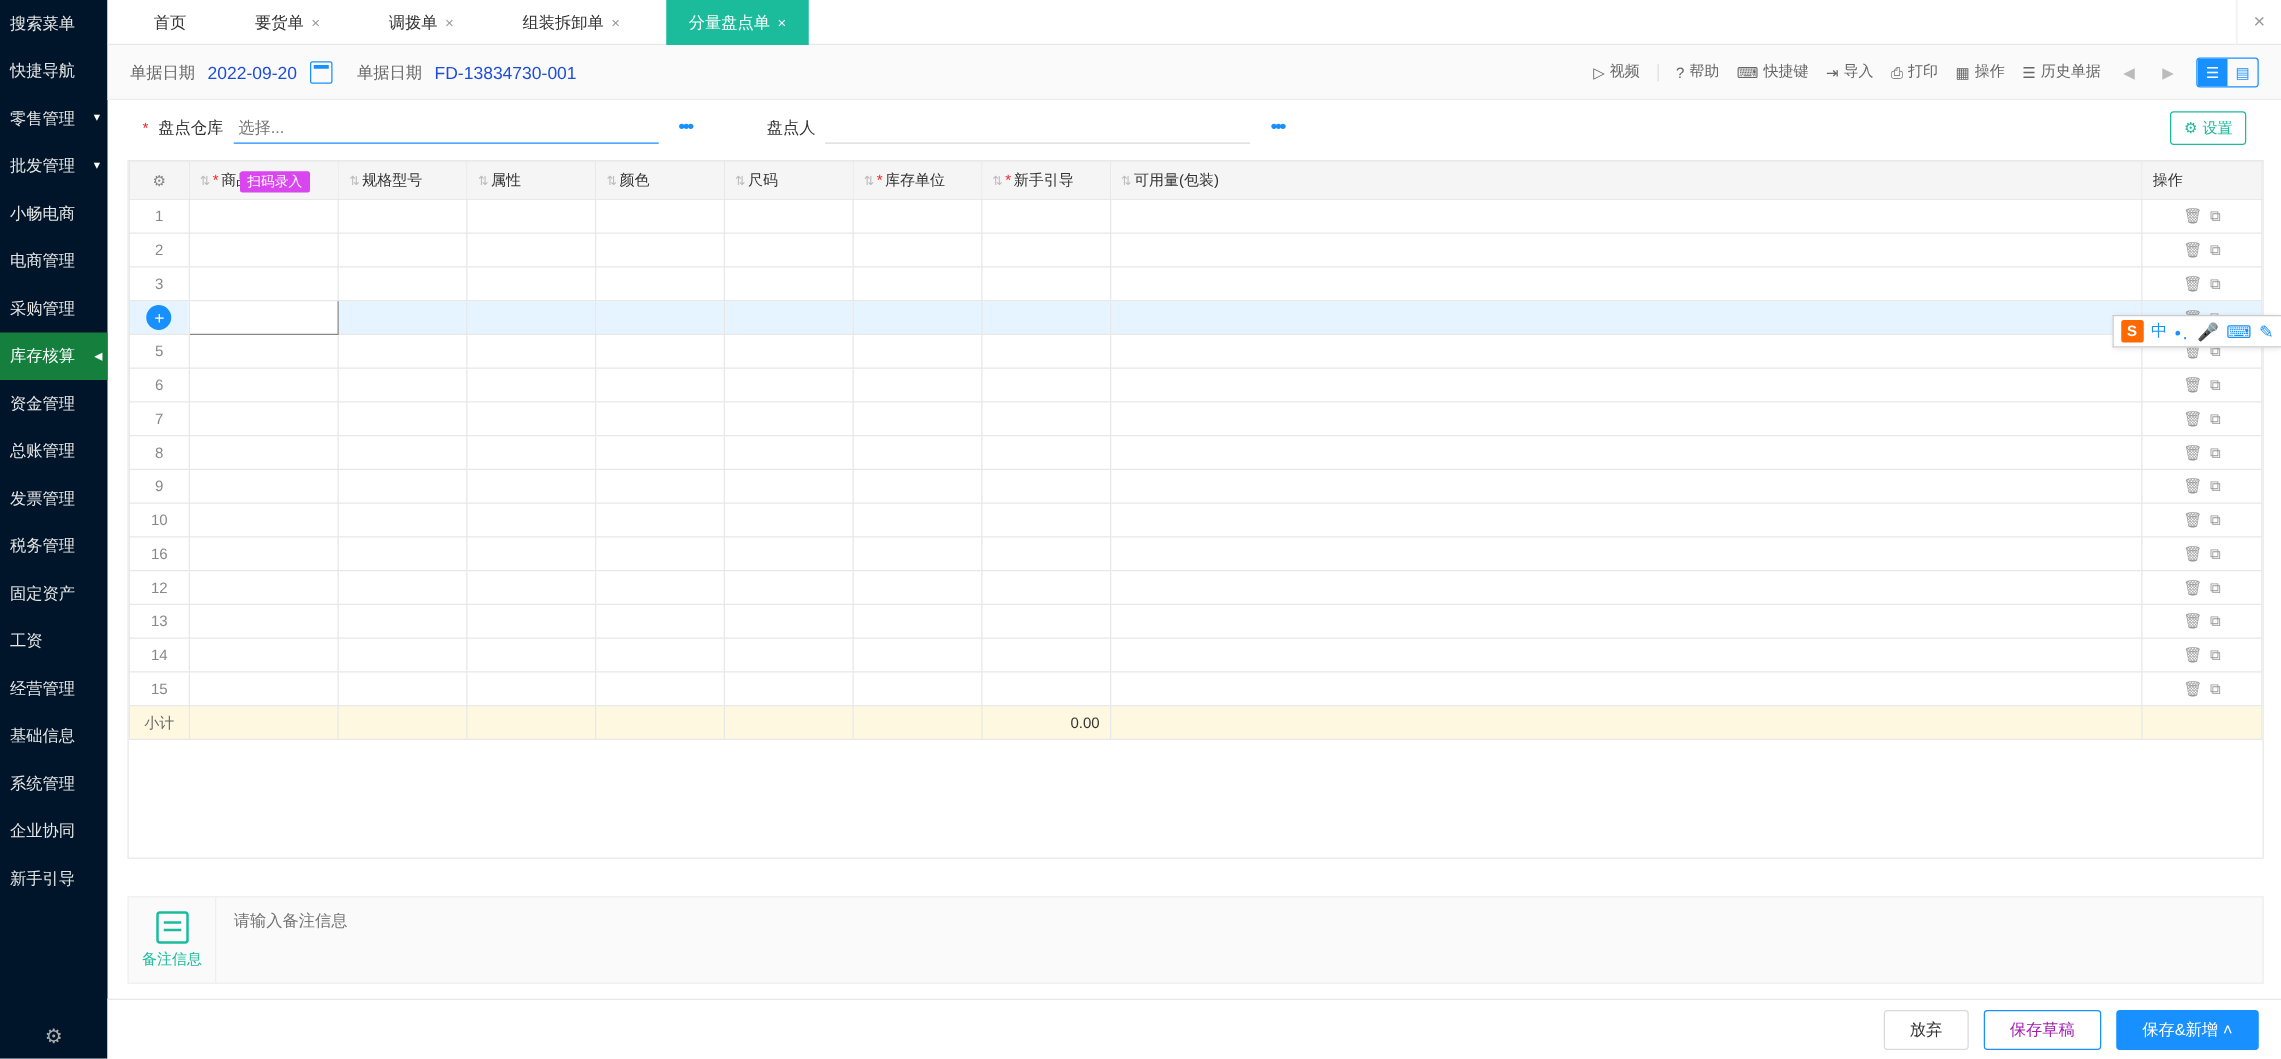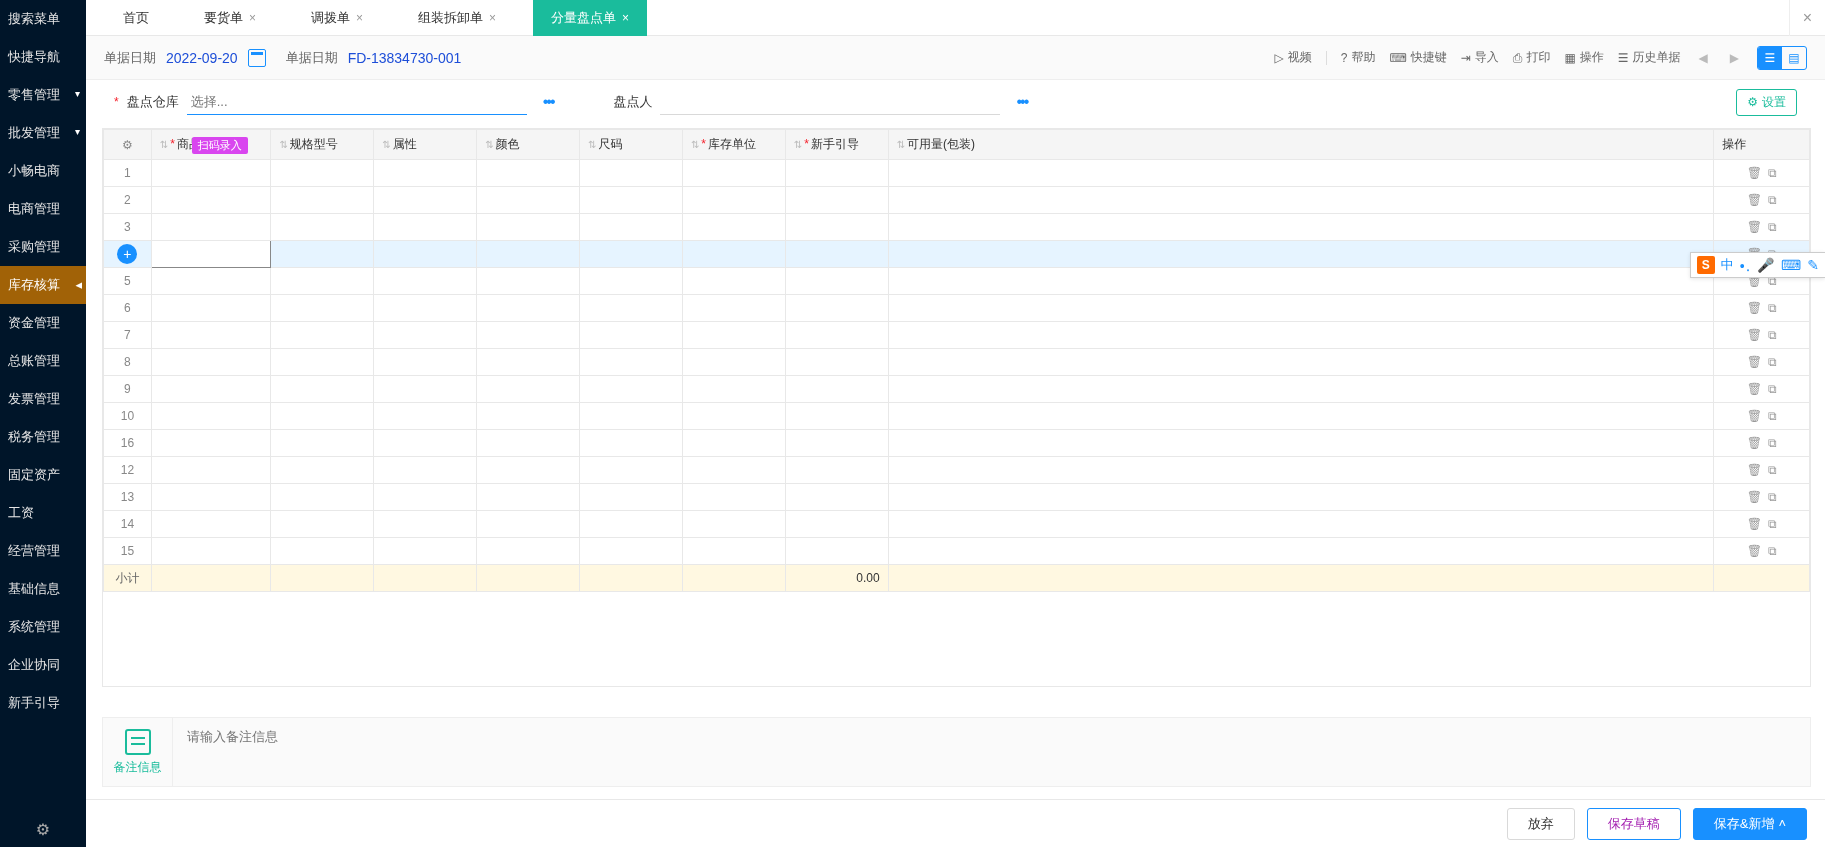--- a/index.html
+++ b/index.html
@@ -1,21 +1,21 @@
 <!DOCTYPE html>
 <html><head>
 <meta charset="utf-8">
 <style>
 * { margin:0; padding:0; box-sizing:border-box; font-family:"Microsoft YaHei","PingFang SC",Arial,sans-serif; }
 body { font-size:12px; color:#333; background:#fff; overflow:hidden; width:1825px; height:847px; position:relative; }
 
 
 .sidebar { position:absolute; left:0; top:0; width:86px; height:100%; background:#001529; color:#c9d1d9; display:flex; flex-direction:column; }
 .side-item { padding:10px 8px; font-size:13px; color:#e6e6e6; cursor:pointer; position:relative; }
-.side-item.active { background:#a16207; color:#fff; }
+.side-item.active { background:#15803d; color:#fff; }
 .side-item .caret { position:absolute; right:6px; top:12px; font-size:10px; color:#fff; }
 .side-item.active .caret-r { position:absolute; right:4px; top:11px; }
 .side-foot { margin-top:auto; text-align:center; padding:8px 0; }
 
 
 .tabs { position:absolute; left:86px; right:0; top:0; height:36px; border-bottom:1px solid #e8e8e8; display:flex; align-items:center; background:#fff;}
 .tab { padding:0 18px; height:36px; line-height:36px; font-size:13px; color:#333; cursor:pointer; position:relative;margin-left:19px; }
 .tab .x { margin-left:6px; color:#999; font-size:12px;}
 .tab.active { background:#1abc9c; color:#fff; }
 .tab.active .x { color:#fff; }

